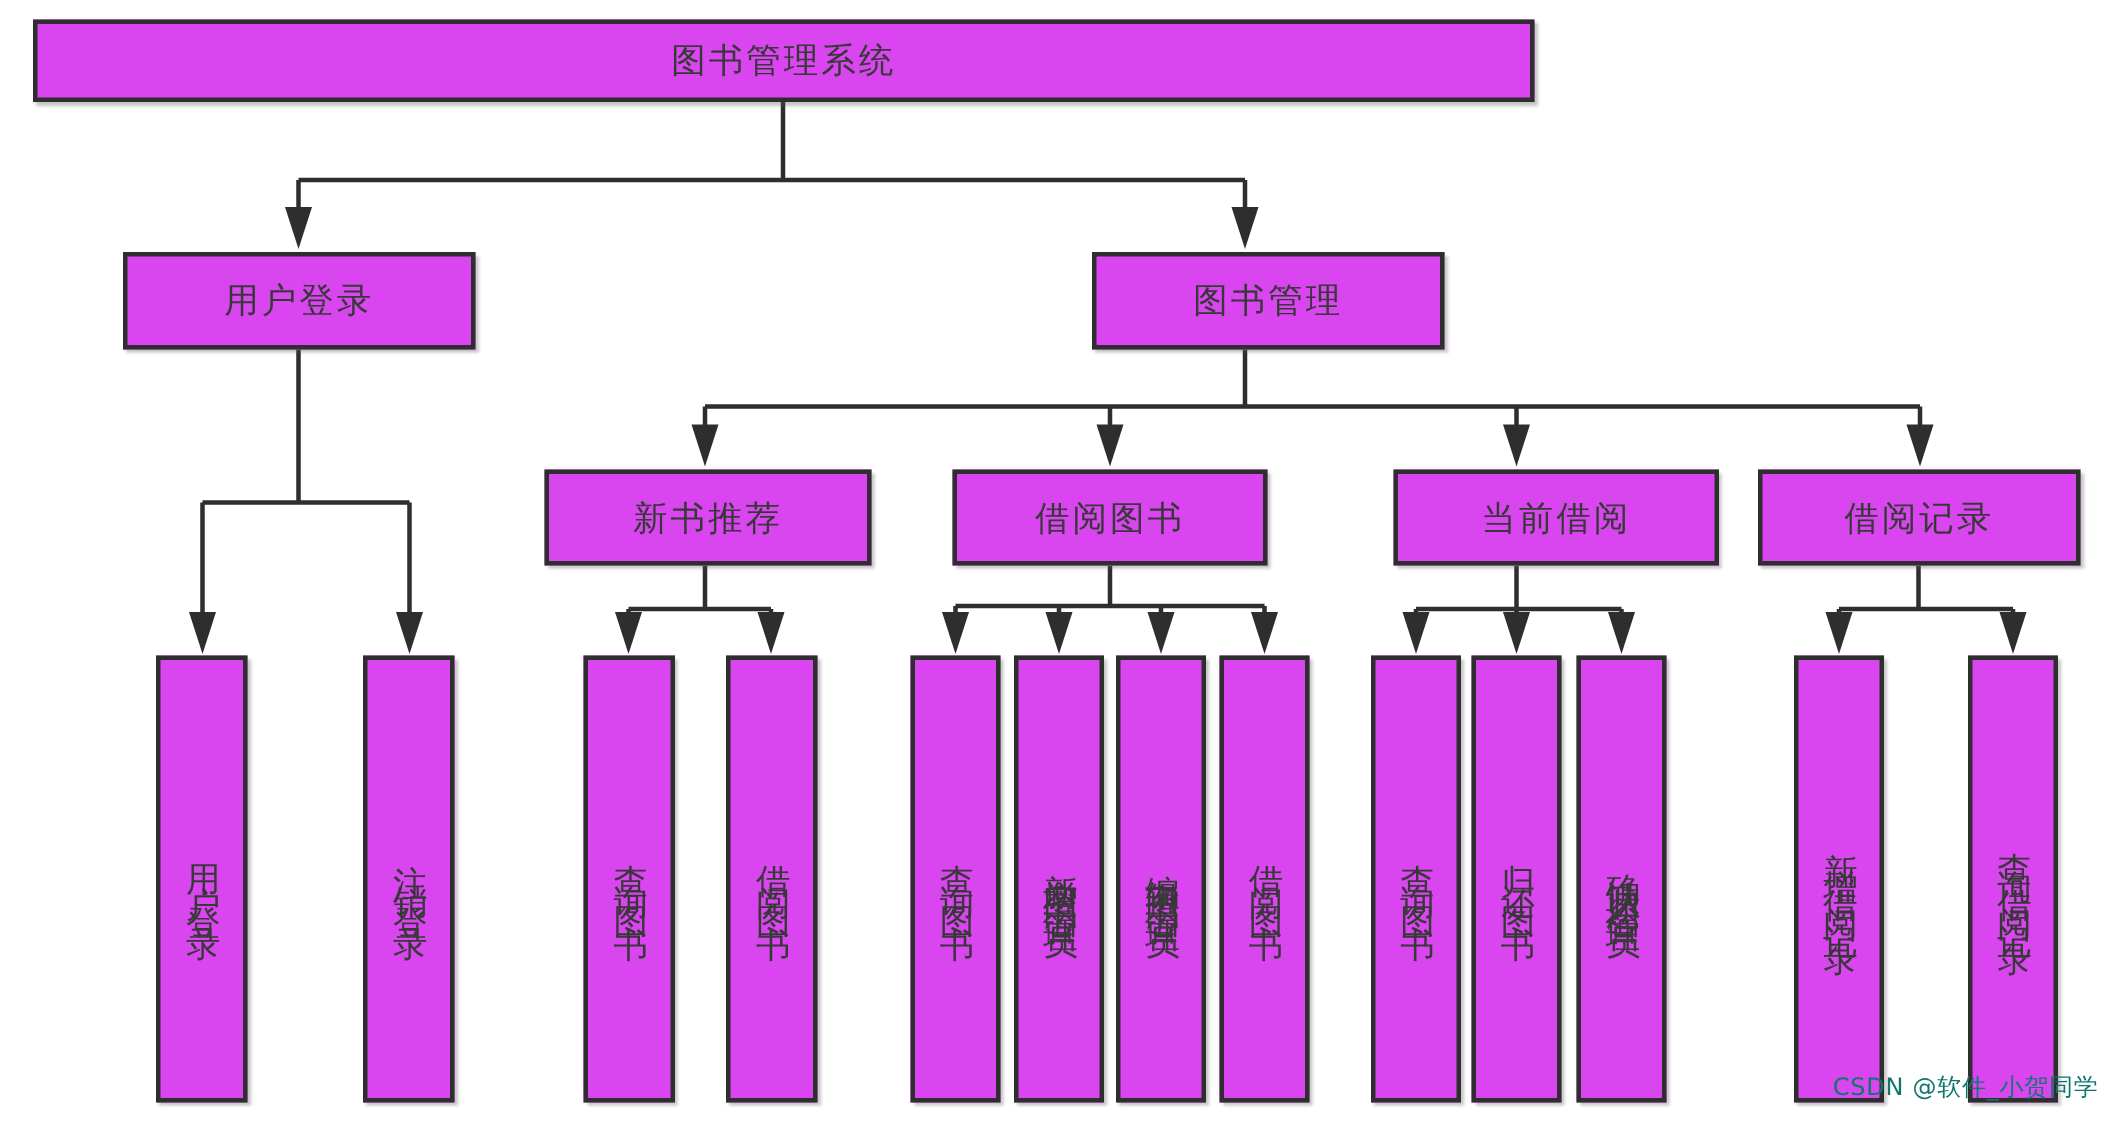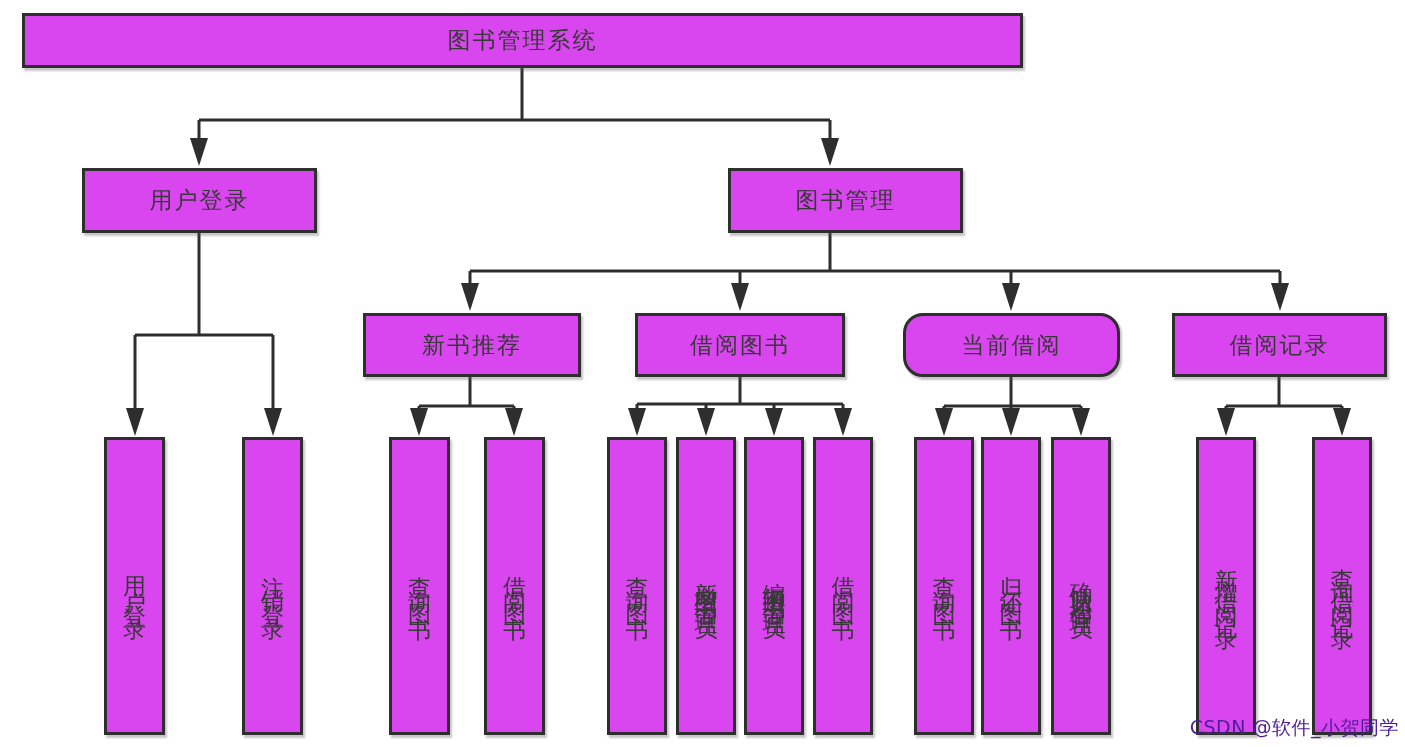--- a/index.html
+++ b/index.html
@@ -38,22 +38,22 @@
     letter-spacing: 14px;
     line-height: 1;
   }
   .v.mid { letter-spacing: 12px; }
   .v.long { letter-spacing: 5px; }
   #watermark {
     position: absolute;
     right: 6px;
     top: 715px;
     z-index: 3;
-    font-size: 19px;
-    color: #4c1d95;
+    font-size: 16px;
+    color: #0f766e;
     letter-spacing: 0.5px;
     white-space: nowrap;
   }
 </style>
 </head>
 <body>
 
 <div id="canvas">
 
   <svg id="wires" width="1405" height="747" viewBox="0 0 1405 747" fill="none" stroke="#2e2e2e" stroke-width="3">
@@ -94,21 +94,21 @@
     </g>
   </svg>
 
   <div class="node h" style="left:22px; top:13px; width:1001px; height:55px;">图书管理系统</div>
 
   <div class="node h" style="left:82px; top:168px; width:235px; height:65px;">用户登录</div>
   <div class="node h" style="left:712px; top:168px; width:235px; height:65px;margin-left:16px;">图书管理</div>
 
   <div class="node h" style="left:363px; top:313px; width:218px; height:64px;">新书推荐</div>
   <div class="node h" style="left:635px; top:313px; width:210px; height:64px;">借阅图书</div>
-  <div class="node h" style="left:903px; top:313px; width:217px; height:64px;border-radius:20px;">当前借阅</div>
+  <div class="node h" style="left:929px; top:313px; width:217px; height:64px;">当前借阅</div>
   <div class="node h" style="left:1172px; top:313px; width:215px; height:64px;">借阅记录</div>
 
   <div class="node v" style="left:104px; top:437px; width:61px; height:298px;">用户登录</div>
   <div class="node v" style="left:242px; top:437px; width:61px; height:298px;">注销登录</div>
 
   <div class="node v" style="left:389px; top:437px; width:61px; height:298px;">查询图书</div>
   <div class="node v" style="left:484px; top:437px; width:61px; height:298px;">借阅图书</div>
 
   <div class="node v" style="left:607px; top:437px; width:60px; height:298px;">查询图书</div>
   <div class="node v long" style="left:676px; top:437px; width:60px; height:298px;">新增图书（管理员）</div>

